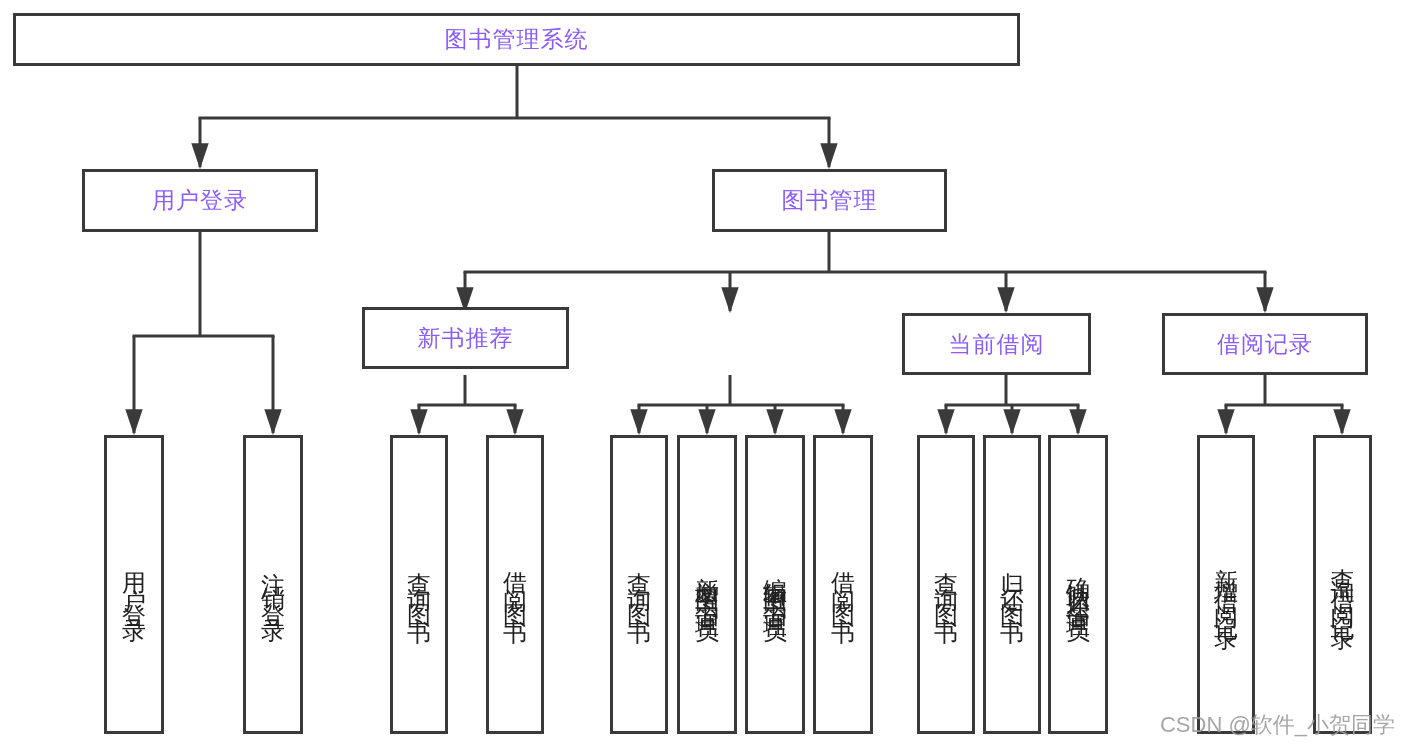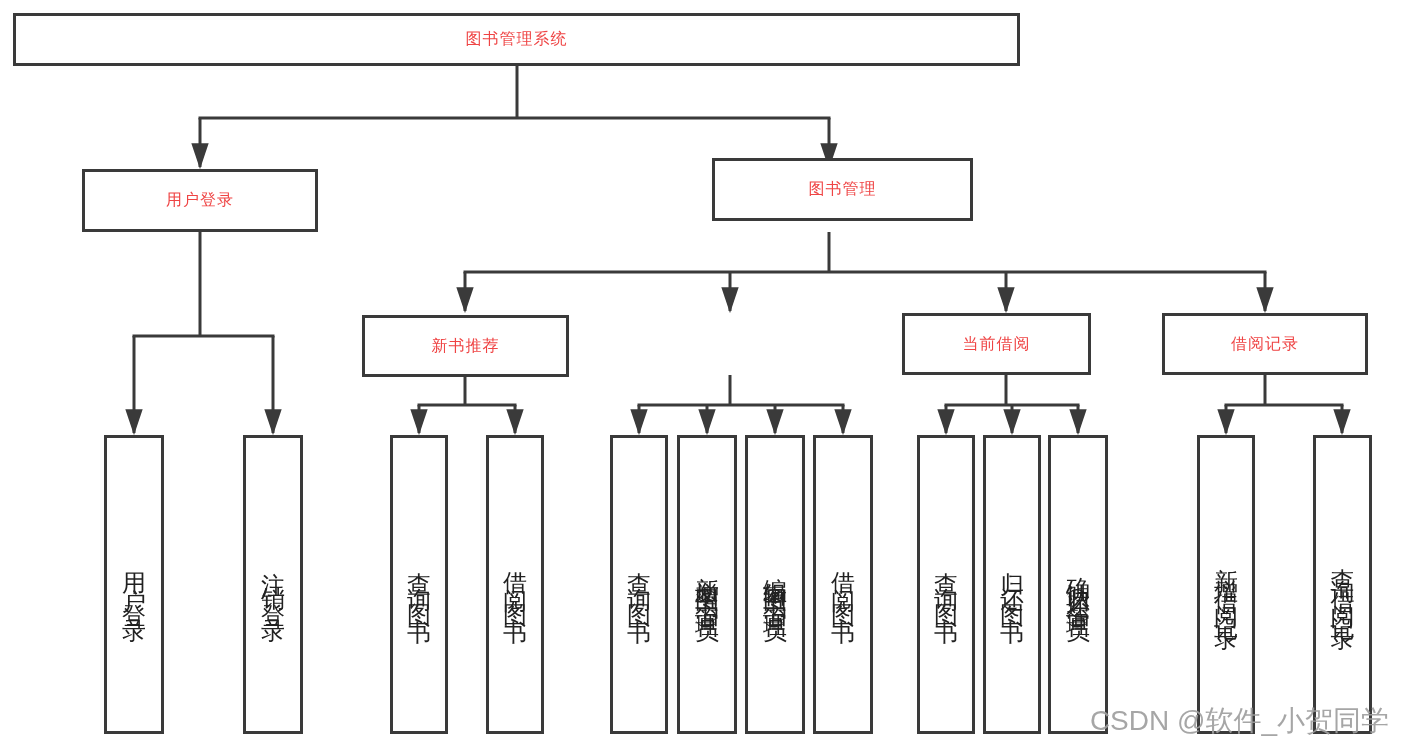--- a/index.html
+++ b/index.html
@@ -13,58 +13,58 @@
   svg.wires{position:absolute;left:0;top:0;z-index:1;}
   .node{
     position:absolute;
     box-sizing:border-box;
     border:3px solid #3a3a3a;
     background:#ffffff;
     display:flex;align-items:center;justify-content:center;
     z-index:2;
   }
   .h-label{
-    font-size:16px;
-    color:#ef4444;
+    font-size:23px;
+    color:#8b5cf6;
     letter-spacing:1px;
     white-space:nowrap;
   }
   .v-label{
     writing-mode:vertical-lr;
     text-orientation:mixed;
     font-size:24px;
     color:#212121;
     line-height:1;
     white-space:nowrap;
   }
   .len4{letter-spacing:16px;}
   .len6{letter-spacing:12px;}
   .len9{letter-spacing:6px;}
 
   
   #root        {left:13px;  top:13px;  width:1007px; height:53px;}
   #user-login  {left:82px;  top:169px; width:236px;  height:63px;}
-  #book-mgmt   {left:712px; top:158px; width:261px;  height:63px;}
-  #new-rec     {left:362px; top:315px; width:207px;  height:62px;}
+  #book-mgmt   {left:712px; top:169px; width:235px;  height:63px;}
+  #new-rec     {left:362px; top:307px; width:207px;  height:62px;}
   #book-borrow {left:625px; top:313px; width:210px;  height:62px;}
   #cur-borrow  {left:902px; top:313px; width:189px;  height:62px;}
   #borrow-rec  {left:1162px;top:313px; width:206px;  height:62px;}
 
   .leaf{top:435px;height:299px;width:60px;}
   #u1{left:104px;} #u2{left:243px;}
   #n1{left:390px;width:58px;} #n2{left:486px;width:58px;}
   #b1{left:610px;width:58px;} #b2{left:677px;} #b3{left:745px;} #b4{left:813px;}
   #c1{left:917px;width:58px;} #c2{left:983px;width:58px;} #c3{left:1048px;}
   #r1{left:1197px;width:58px;} #r2{left:1313px;width:59px;}
 
   .watermark{
     position:absolute;
-    right:16px;bottom:7px;
+    right:10px;bottom:7px;
     z-index:3;
-    font-size:28px;
+    font-size:22px;
     color:rgba(158,158,158,0.92);
     white-space:nowrap;
     margin-top:15px;
   }
 </style>
 </head>
 <body>
 
 <div class="stage">
 

